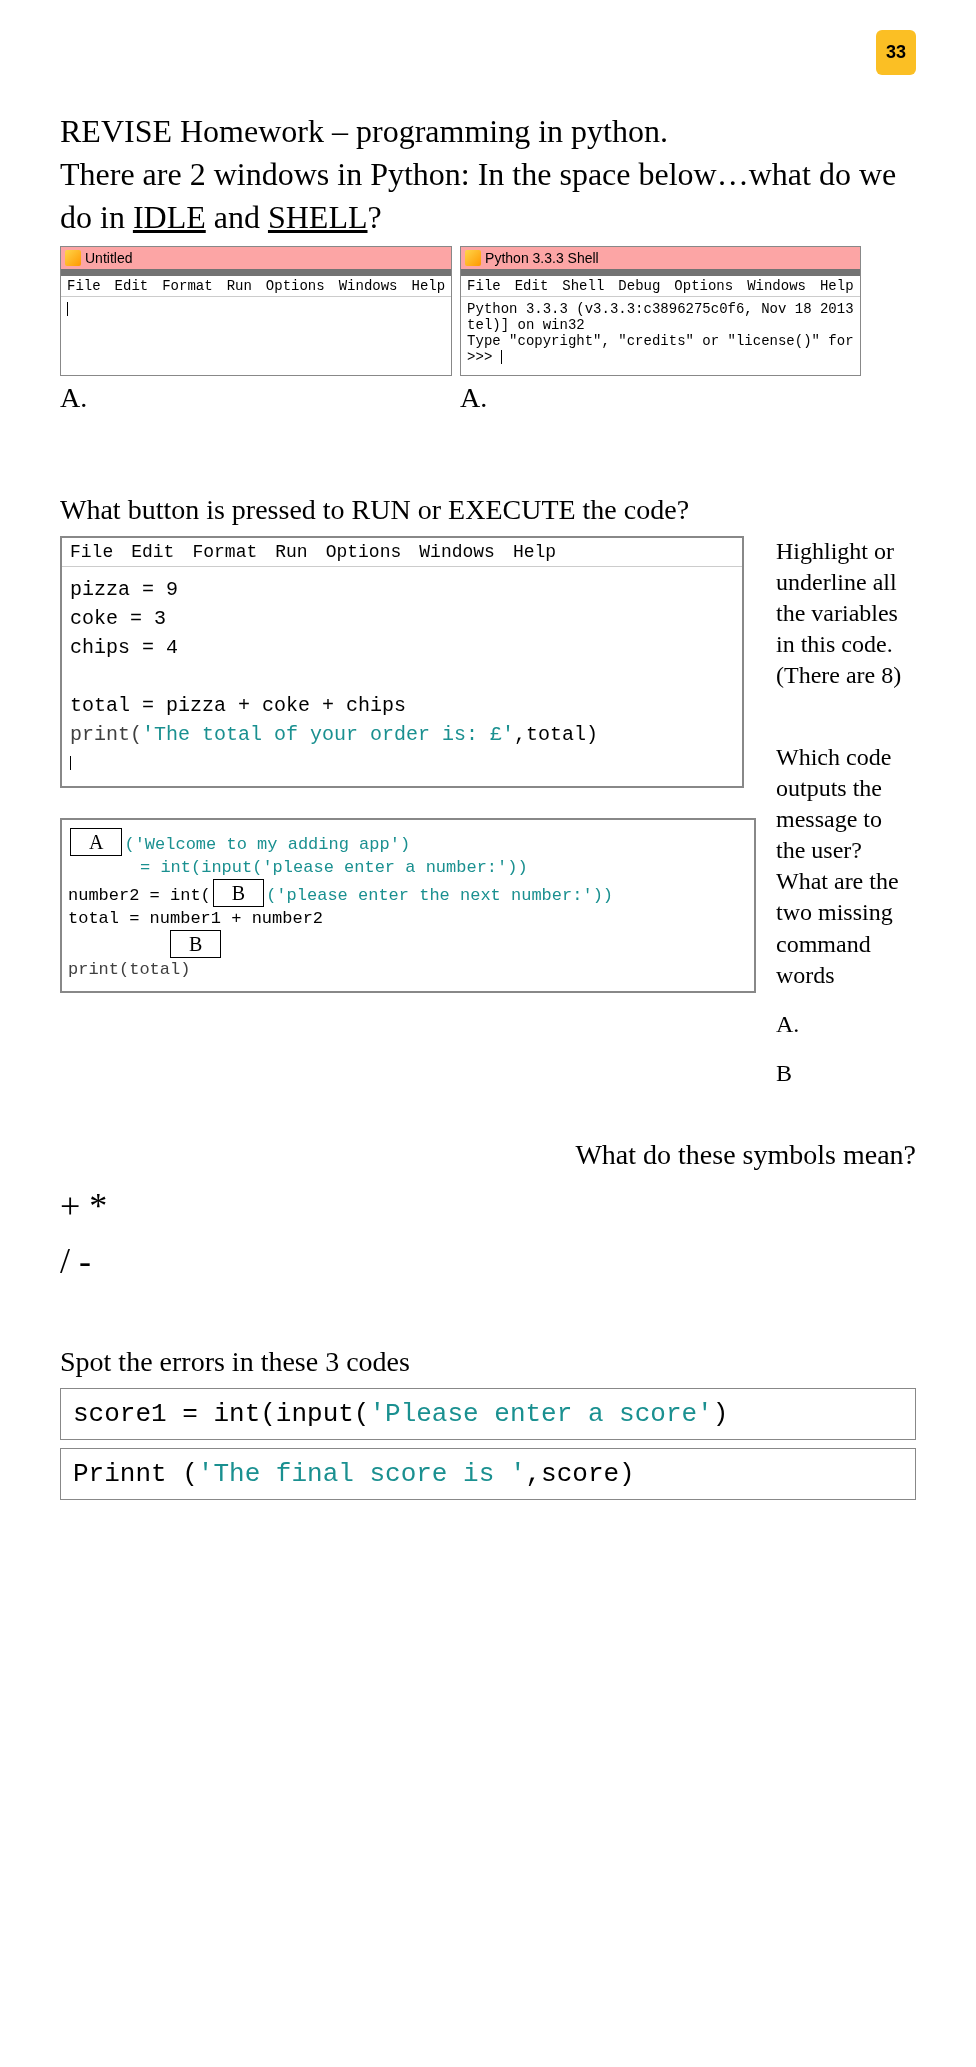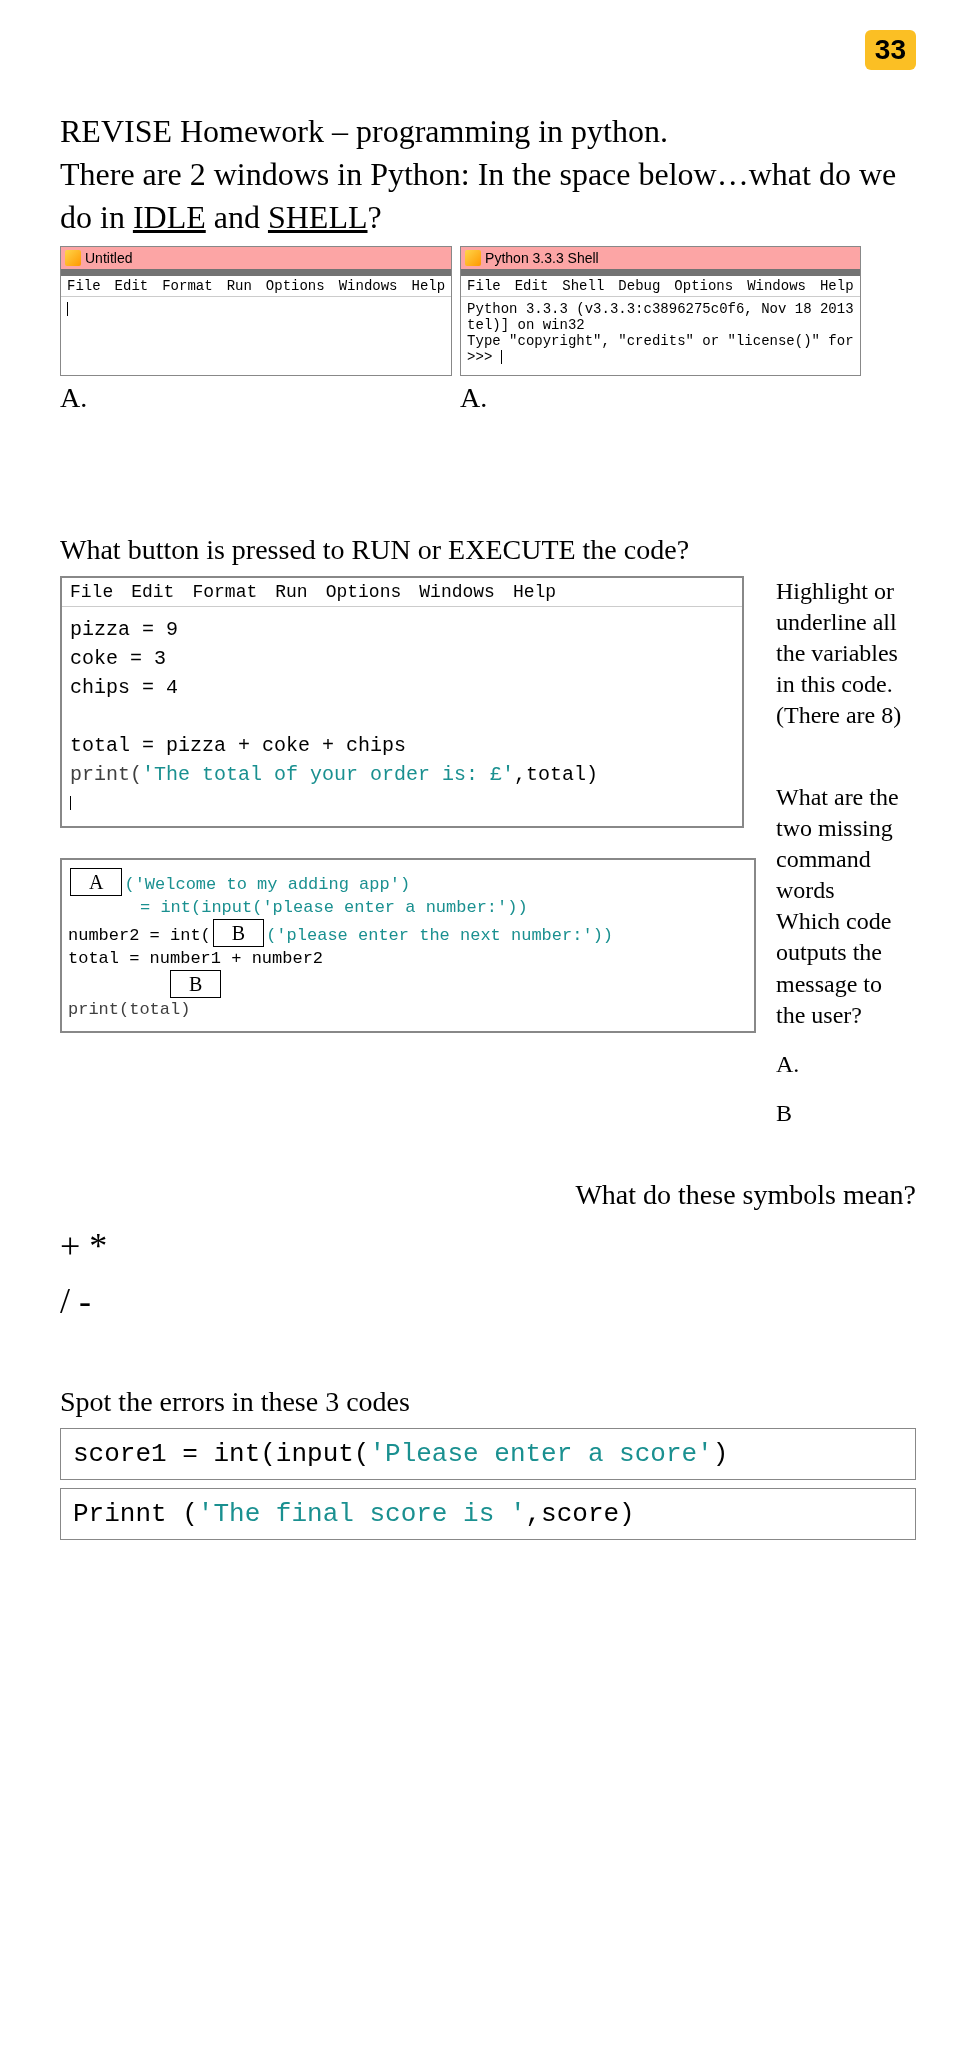--- a/index.html
+++ b/index.html
@@ -14,22 +14,22 @@
     position: relative;
   }
   .page-number-badge {
     position: absolute;
     top: 30px;
     right: 60px;
     background: #fbbf24;
     color: #000;
     font-weight: bold;
     font-family: Arial, sans-serif;
-    font-size: 28px;
-    padding: 4px 10px;
+    font-size: 18px;
+    padding: 12px 10px;
     border-radius: 6px;
   }
   .main-heading {
     font-size: 32px;
     line-height: 1.35;
     margin-bottom: 6px;
   }
   .main-heading .underline { text-decoration: underline; }
   .two-win {
     display: flex;
@@ -74,21 +74,21 @@
   }
   .ans-label {
     font-size: 28px;
     margin-top: 6px;
   }
   .qrow { display: flex; gap: 20px; }
   .qrow .left { flex: 1; }
   .qrow .right { width: 190px; font-size: 24px; line-height: 1.3; }
   .section-q {
     font-size: 28px;
-    margin-top: 120px;
+    margin-top: 80px;
     margin-bottom: 10px;
   }
   .code-win {
     border: 2px solid #888;
     background: #fff;
     font-family: Consolas, "Courier New", monospace;
     width: 680px;
   }
   .code-win-menu { font-size: 18px; gap: 18px; padding: 4px 8px; }
   .code-body {
@@ -218,22 +218,22 @@
         <div class="adding-row" style="padding-left:72px;font-family:Liberation Mono, monospace;"><span class="teal"> = int(input('please enter a number:'))</span></div>
         <div class="adding-row"><span>number2 = int(</span><span class="letterbox">B</span><span class="teal">('please enter the next number:'))</span></div>
         <div class="adding-row"><span>total = number1 + number2</span></div>
         <div class="adding-row" style="padding-left:100px;"><span class="letterbox">B</span></div>
         <div class="adding-row"><span class="orange">print(total)</span></div>
       </div>
     </div>
     <div class="right">
       <div>Highlight or underline all the variables in this code. (There are 8)</div>
       <div style="height:50px;"></div>
+      <div>Which code outputs the message to the user?</div>
       <div>What are the two missing command words</div>
-      <div>Which code outputs the message to the user?</div>
       <div style="height:18px;"></div>
       <div>A.</div>
       <div style="height:18px;"></div>
       <div>B</div>
     </div>
   </div>
 
   <div class="section-q" style="margin-top:50px;text-align:right;">What do these symbols mean?</div>
   <div class="symbols">+ *</div>
   <div class="symbols">/ -</div>

